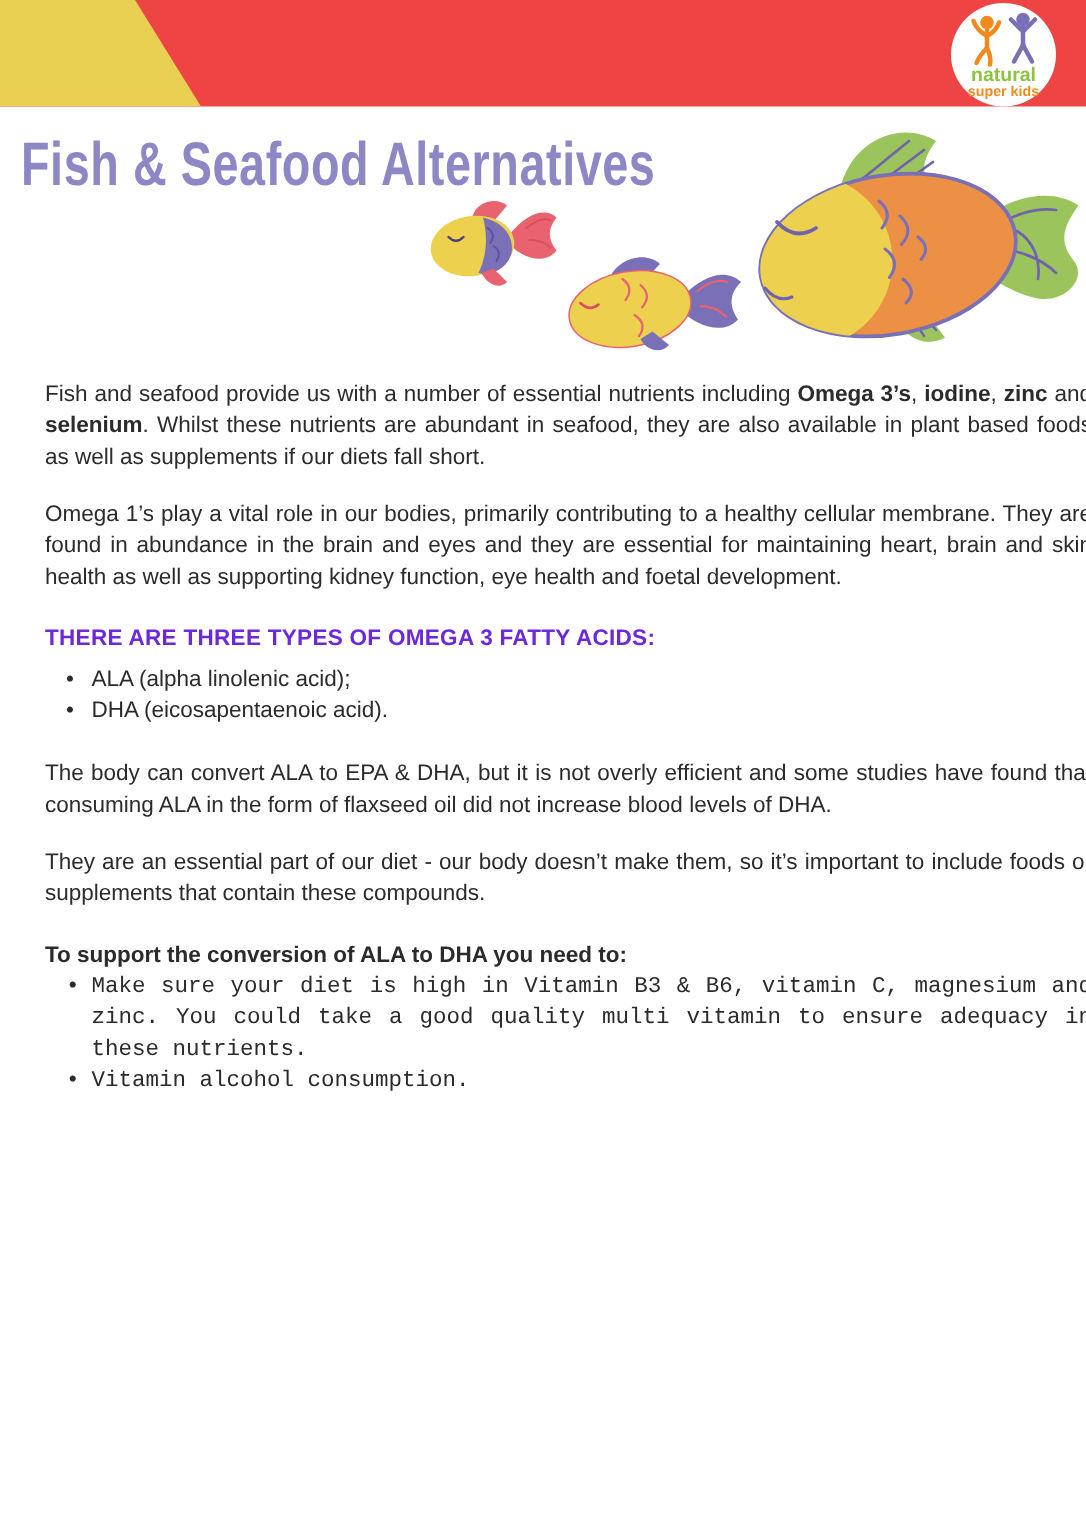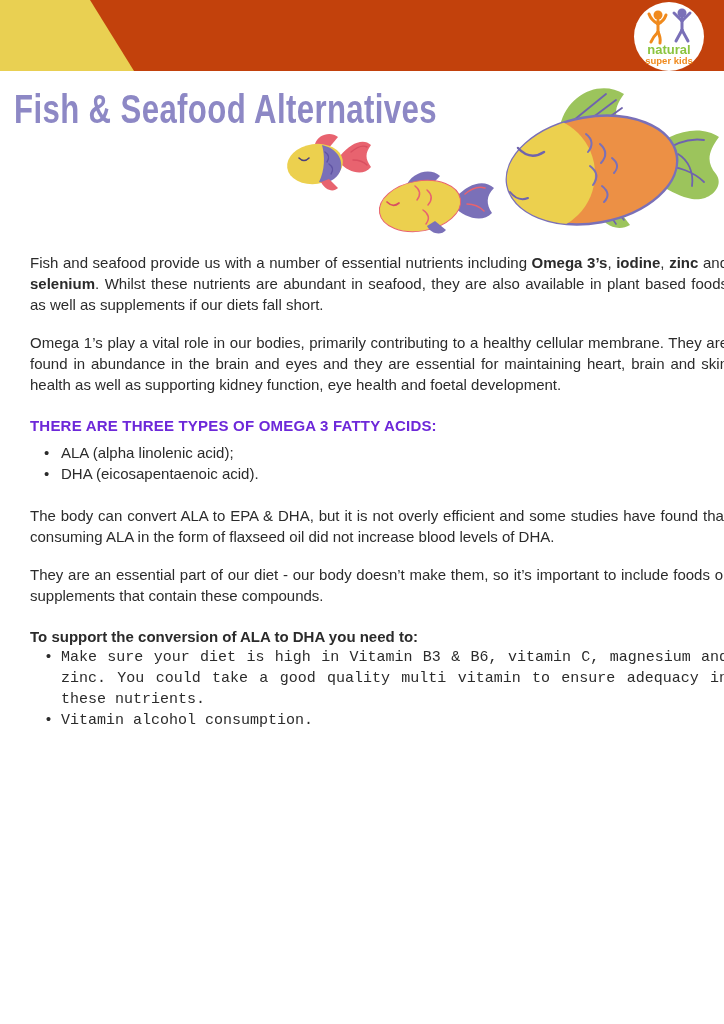--- a/index.html
+++ b/index.html
@@ -3,21 +3,21 @@
 <meta charset="utf-8">
 <style>
   * { margin:0; padding:0; box-sizing:border-box; }
   html,body { background:#ffffff; }
   .page {
     position:relative; width:724px; height:1024px; margin:0 auto;
     background:#ffffff; overflow:hidden;
     font-family:"Liberation Sans", sans-serif; color:#2b2b2b;
   }
   
-  .band { position:absolute; top:0; left:0; width:724px; height:71px; background:#c2410c; }
+  .band { position:absolute; top:0; left:0; width:724px; height:71px; background:#ef4444; }
   .band-yellow {
     position:absolute; top:0; left:0; width:140px; height:71px; background:#e9d052;
     clip-path:polygon(0 0, 90px 0, 134px 71px, 0 71px);
   }
   .logo {
     position:absolute; top:2px; right:20px; width:70px; height:69px;
     background:#ffffff; border-radius:50%;
     display:flex; align-items:center; justify-content:center;
   }
   

